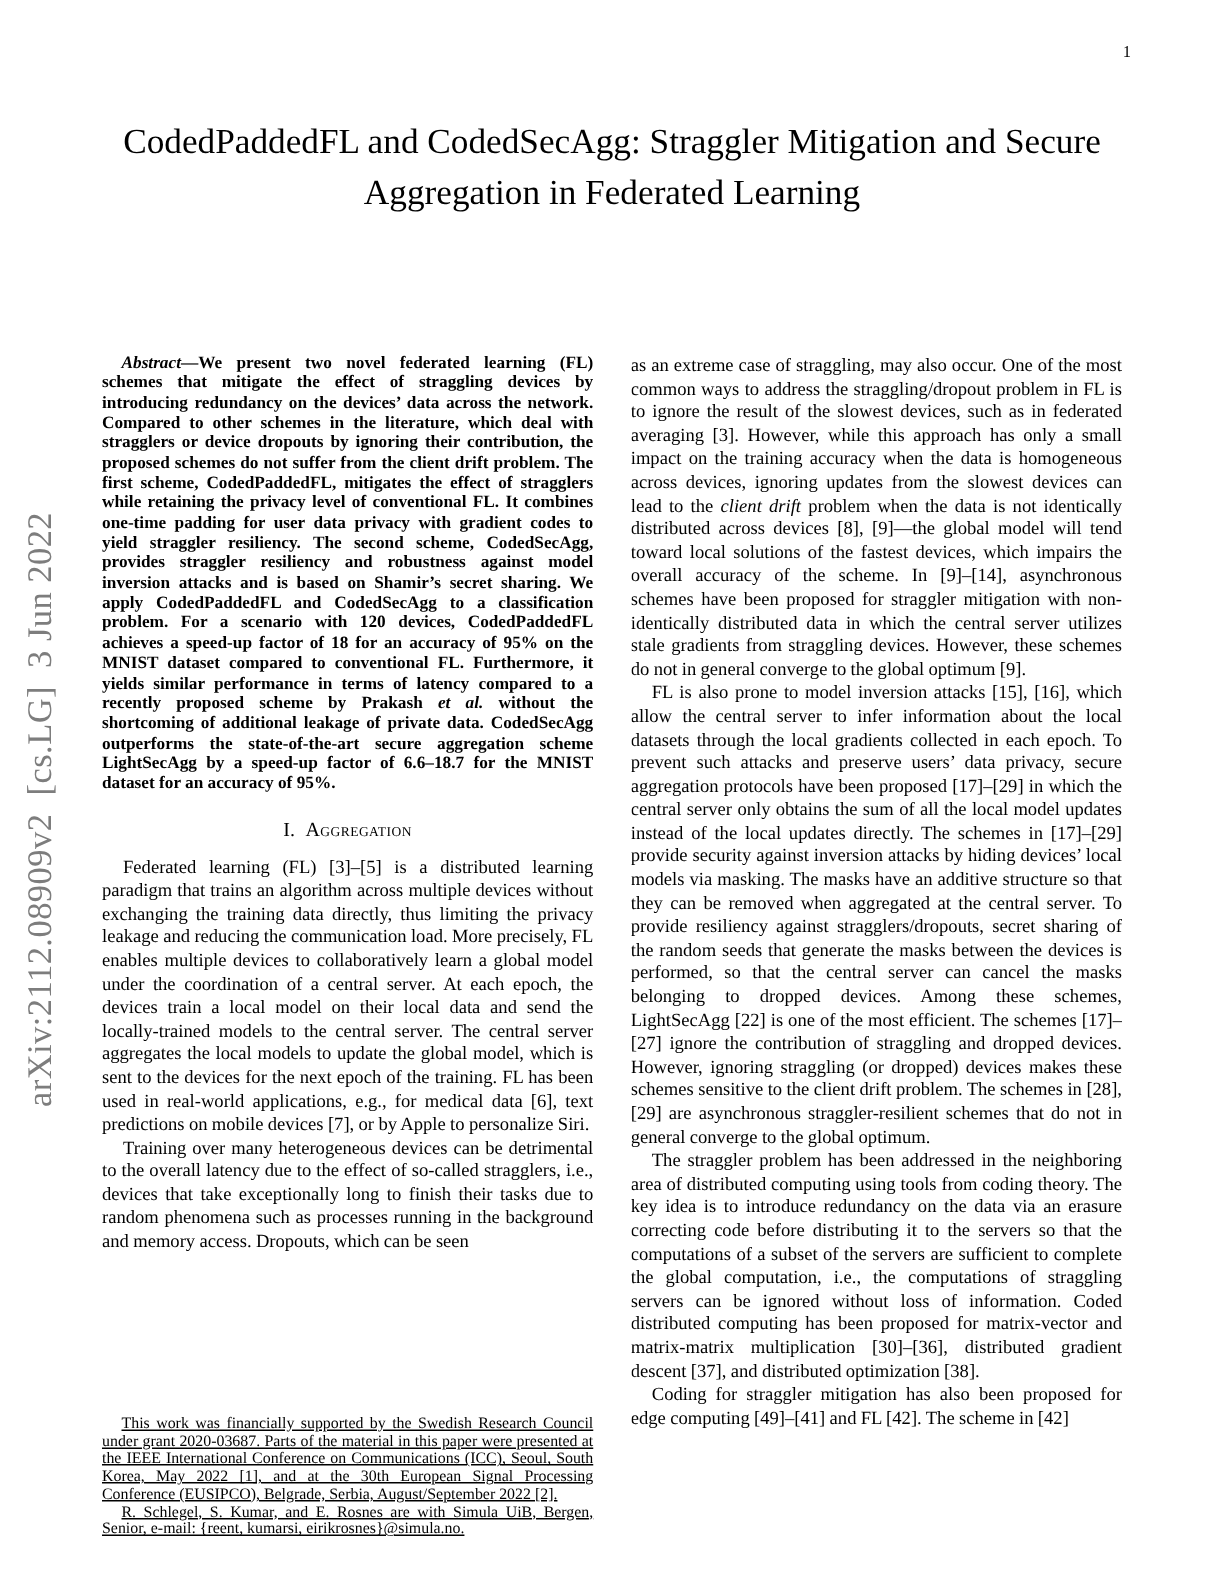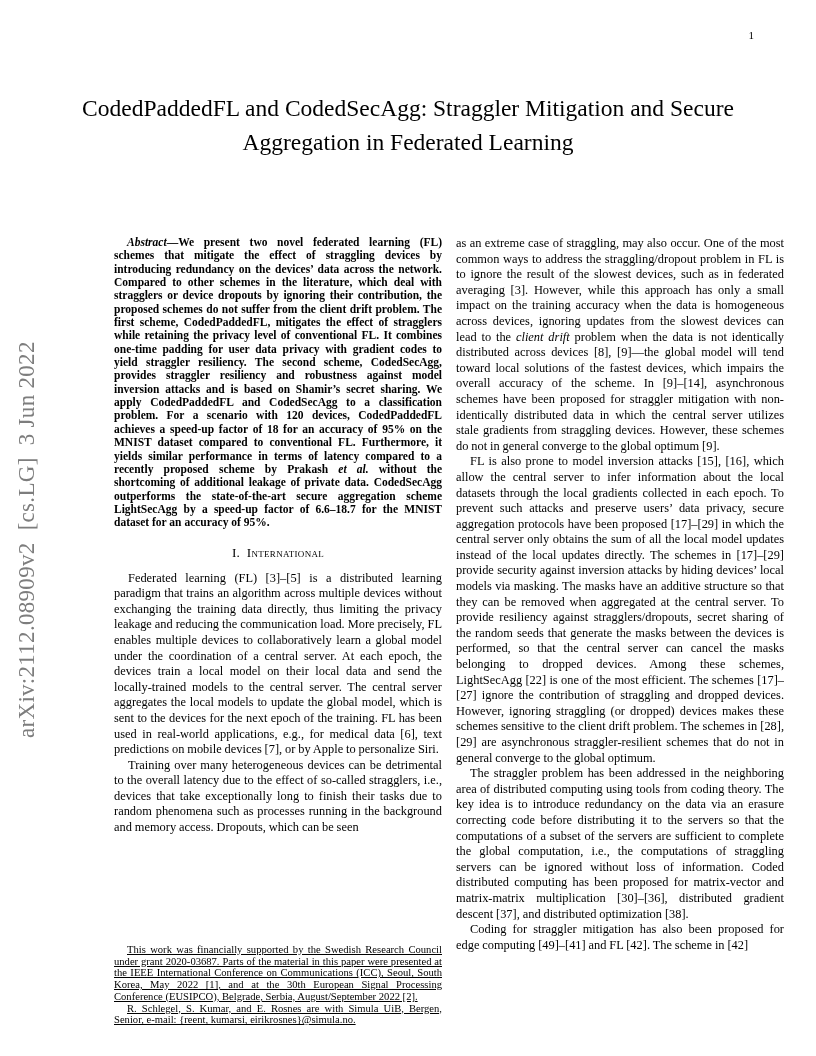--- a/index.html
+++ b/index.html
@@ -12,42 +12,42 @@
     font-family: "Liberation Serif", "DejaVu Serif", serif;
     color: #000;
     overflow: hidden;
   }
   .page-number {
     position: absolute; top: 30px; right: 62px;
     font-size: 11px; line-height: 11px;
   }
   .paper-title {
     position: absolute; top: 74px; left: 63px; right: 63px;
-    margin: 17px;
+    margin: 4px;
     font-size: 23.5px; font-weight: 400;
     text-align: center; line-height: 34px;
   }
   .authors {
     position: absolute; top: 147px; left: 0; right: 0;
     text-align: center;
     font-size: 14.5px; line-height: 21px;
   }
   .arxiv-stamp {
     position: absolute; left: 8px; top: 268px;
     height: 544px; width: 38px;
     writing-mode: vertical-rl;
     transform: rotate(180deg);
     display: flex; align-items: center; justify-content: center;
     font-size: 23px; color: #7d7d7d;
     white-space: pre; letter-spacing: 0.3px;
   }
   .columns {
     position: absolute; top: 236px; left: 68px;
     width: 680px;
-    display: flex; gap: 14px; margin-left: 46px;
+    display: flex; gap: 25px;
   }
   .col {
     width: 328px; height: 790px;
     overflow: hidden;
     display: flex; flex-direction: column;
   }
   .abstract {
     margin: 0;
     font-size: 11.5px; line-height: 13.35px;
     font-weight: bold;
@@ -86,21 +86,21 @@
   <div class="arxiv-stamp">arXiv:2112.08909v2  [cs.LG]  3 Jun 2022</div>
 
   <h1 class="paper-title">CodedPaddedFL and CodedSecAgg: Straggler Mitigation and Secure Aggregation in Federated Learning</h1>
 
 
   <div class="columns">
 
     <div class="col">
       <p class="abstract"><i>Abstract</i>—We present two novel federated learning (FL) schemes that mitigate the effect of straggling devices by introducing redundancy on the devices’ data across the network. Compared to other schemes in the literature, which deal with stragglers or device dropouts by ignoring their contribution, the proposed schemes do not suffer from the client drift problem. The first scheme, CodedPaddedFL, mitigates the effect of stragglers while retaining the privacy level of conventional FL. It combines one-time padding for user data privacy with gradient codes to yield straggler resiliency. The second scheme, CodedSecAgg, provides straggler resiliency and robustness against model inversion attacks and is based on Shamir’s secret sharing. We apply CodedPaddedFL and CodedSecAgg to a classification problem. For a scenario with 120 devices, CodedPaddedFL achieves a speed-up factor of 18 for an accuracy of 95% on the MNIST dataset compared to conventional FL. Furthermore, it yields similar performance in terms of latency compared to a recently proposed scheme by Prakash <i>et al.</i> without the shortcoming of additional leakage of private data. CodedSecAgg outperforms the state-of-the-art secure aggregation scheme LightSecAgg by a speed-up factor of 6.6–18.7 for the MNIST dataset for an accuracy of 95%.</p>
 
-      <h2 class="section-heading"><span>I.</span><span class="gap"></span><span class="smallcaps">International</span></h2>
+      <h2 class="section-heading"><span>I.</span><span class="gap"></span><span class="smallcaps">Aggregation</span></h2>
 
       <div class="body-text">
           <p>Federated learning (FL) [3]–[5] is a distributed learning paradigm that trains an algorithm across multiple devices without exchanging the training data directly, thus limiting the privacy leakage and reducing the communication load. More precisely, FL enables multiple devices to collaboratively learn a global model under the coordination of a central server. At each epoch, the devices train a local model on their local data and send the locally-trained models to the central server. The central server aggregates the local models to update the global model, which is sent to the devices for the next epoch of the training. FL has been used in real-world applications, e.g., for medical data [6], text predictions on mobile devices [7], or by Apple to personalize Siri.</p>
           <p>Training over many heterogeneous devices can be detrimental to the overall latency due to the effect of so-called stragglers, i.e., devices that take exceptionally long to finish their tasks due to random phenomena such as processes running in the background and memory access. Dropouts, which can be seen</p>
         </div>
 
       <div class="footnotes">
           <p>This work was financially supported by the Swedish Research Council under grant 2020-03687. Parts of the material in this paper were presented at the IEEE International Conference on Communications (ICC), Seoul, South Korea, May 2022 [1], and at the 30th European Signal Processing Conference (EUSIPCO), Belgrade, Serbia, August/September 2022 [2].</p>
           <p>R. Schlegel, S. Kumar, and E. Rosnes are with Simula UiB, Bergen, Senior, e-mail: {reent, kumarsi, eirikrosnes}@simula.no.</p>
         </div>

